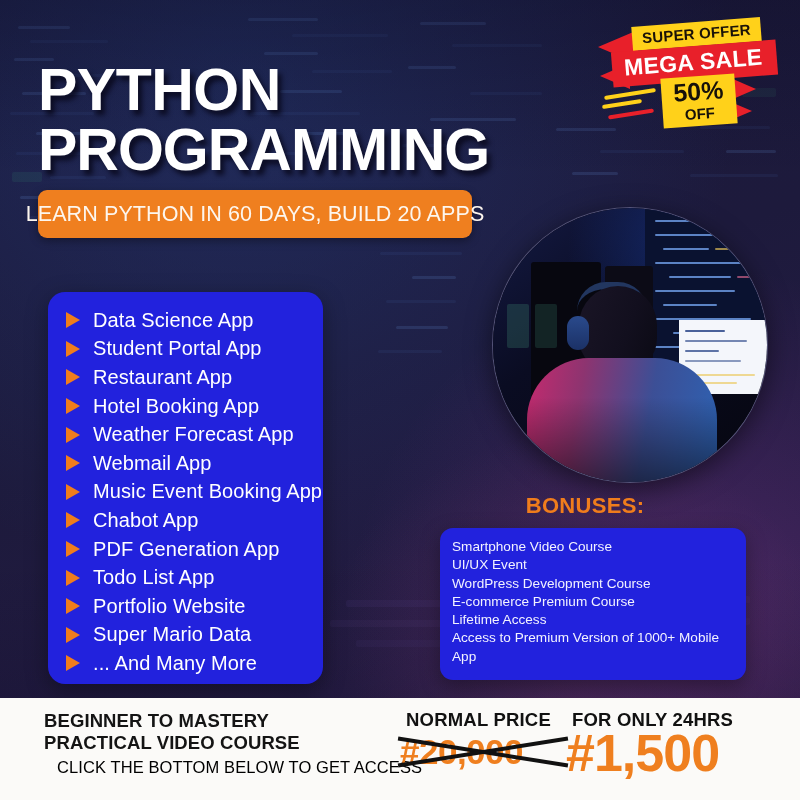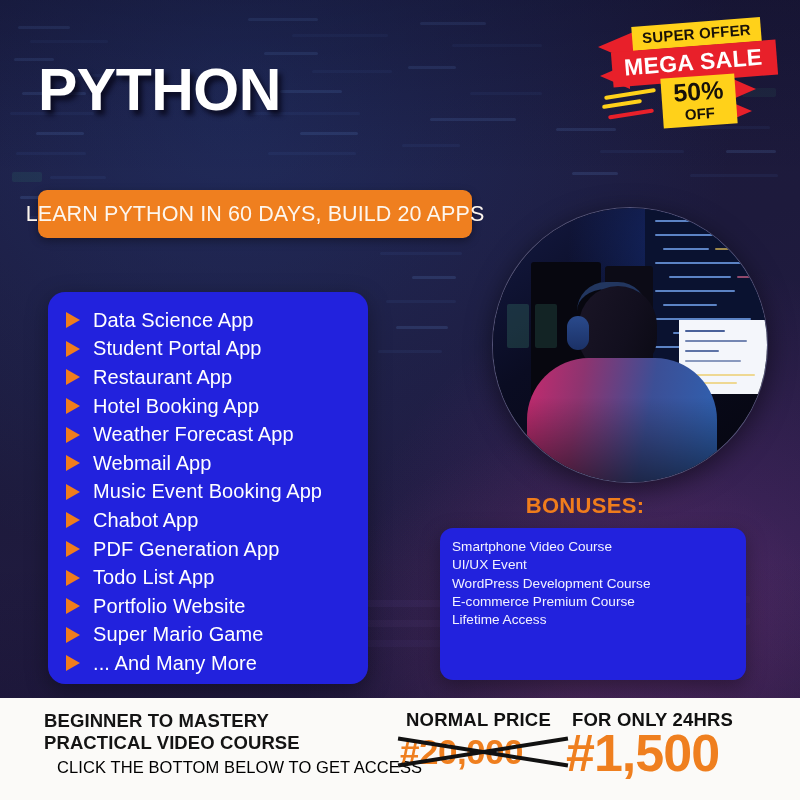--- a/index.html
+++ b/index.html
@@ -113,21 +113,21 @@
     position:absolute;left:34px;top:150px;width:190px;height:130px;border-radius:62px 62px 0 0;
     background:linear-gradient(100deg,#c62a6e 0%,#8d3470 28%,#3c4f96 62%,#2d63b4 100%);
   }
   .photo .bodyshade{
     position:absolute;left:34px;top:150px;width:190px;height:130px;border-radius:62px 62px 0 0;
     background:linear-gradient(180deg, rgba(0,0,0,0) 30%, rgba(0,0,0,.55) 100%);
   }
 
   
   .list-panel{
-    position:absolute;left:48px;top:292px;width:320px;height:392px;
+    position:absolute;left:48px;top:292px;width:275px;height:392px;
     background:#2222dd;border-radius:17px;box-shadow:0 6px 22px rgba(0,0,0,.35);
   }
   .list-panel ul{list-style:none;margin:0;padding:14px 0 0 0;}
   .list-panel li{
     display:flex;align-items:center;height:28.6px;padding-left:18px;color:#ffffff;
   }
   .tri{
     width:0;height:0;margin-right:13px;flex:0 0 auto;
     border-top:8px solid transparent;border-bottom:8px solid transparent;border-left:14px solid #f07d1c;
   }
@@ -226,20 +226,21 @@
     <div class="blk" style="left:346px;top:600px;width:180px;height:7px;background:rgba(120,90,190,.18);"></div>
     <div class="blk" style="left:330px;top:620px;width:150px;height:7px;background:rgba(140,100,190,.15);"></div>
     <div class="blk" style="left:356px;top:640px;width:120px;height:7px;background:rgba(120,90,190,.14);"></div>
     <div class="blk" style="left:610px;top:596px;width:140px;height:7px;background:rgba(150,90,170,.16);"></div>
     <div class="blk" style="left:640px;top:618px;width:110px;height:7px;background:rgba(150,90,170,.13);"></div>
   </div>
   <div class="vig"></div>
 
   <div class="title">
     <span>PYTHON</span>
+    <span class="l2">PROGRAMMING</span>
   </div>
 
   <div class="sub-banner">
     <span>LEARN PYTHON IN 60 DAYS, BUILD 20 APPS</span>
   </div>
 
   <div class="badge">
     <div class="spike sp1"></div>
     <div class="spike sp2"></div>
     <div class="spike sp3"></div>
@@ -335,37 +336,38 @@
       <li>
           <span class="tri"></span>
           <span>Todo List App</span>
         </li>
       <li>
           <span class="tri"></span>
           <span>Portfolio Website</span>
         </li>
       <li>
           <span class="tri"></span>
-          <span>Super Mario Game</span>
+          <span>Super Mario Data</span>
         </li>
       <li>
           <span class="tri"></span>
           <span>... And Many More</span>
         </li>
     </ul>
   </div>
 
   <div class="bonus-title">BONUSES:</div>
   <div class="bonus-panel">
     <ul>
       <li>Smartphone Video Course</li>
       <li>UI/UX Event</li>
       <li>WordPress Development Course</li>
       <li>E-commerce Premium Course</li>
       <li>Lifetime Access</li>
+      <li>Access to Premium Version of 1000+ Mobile App</li>
     </ul>
   </div>
 
   <div class="bottom">
     <div class="bl-title">BEGINNER TO MASTERY PRACTICAL VIDEO COURSE</div>
     <div class="bl-cta">CLICK THE BOTTOM BELOW TO GET ACCESS</div>
 
     <div class="np-label">NORMAL PRICE</div>
     <div class="old-price-wrap">
       <div class="old-price">#20,000</div>

